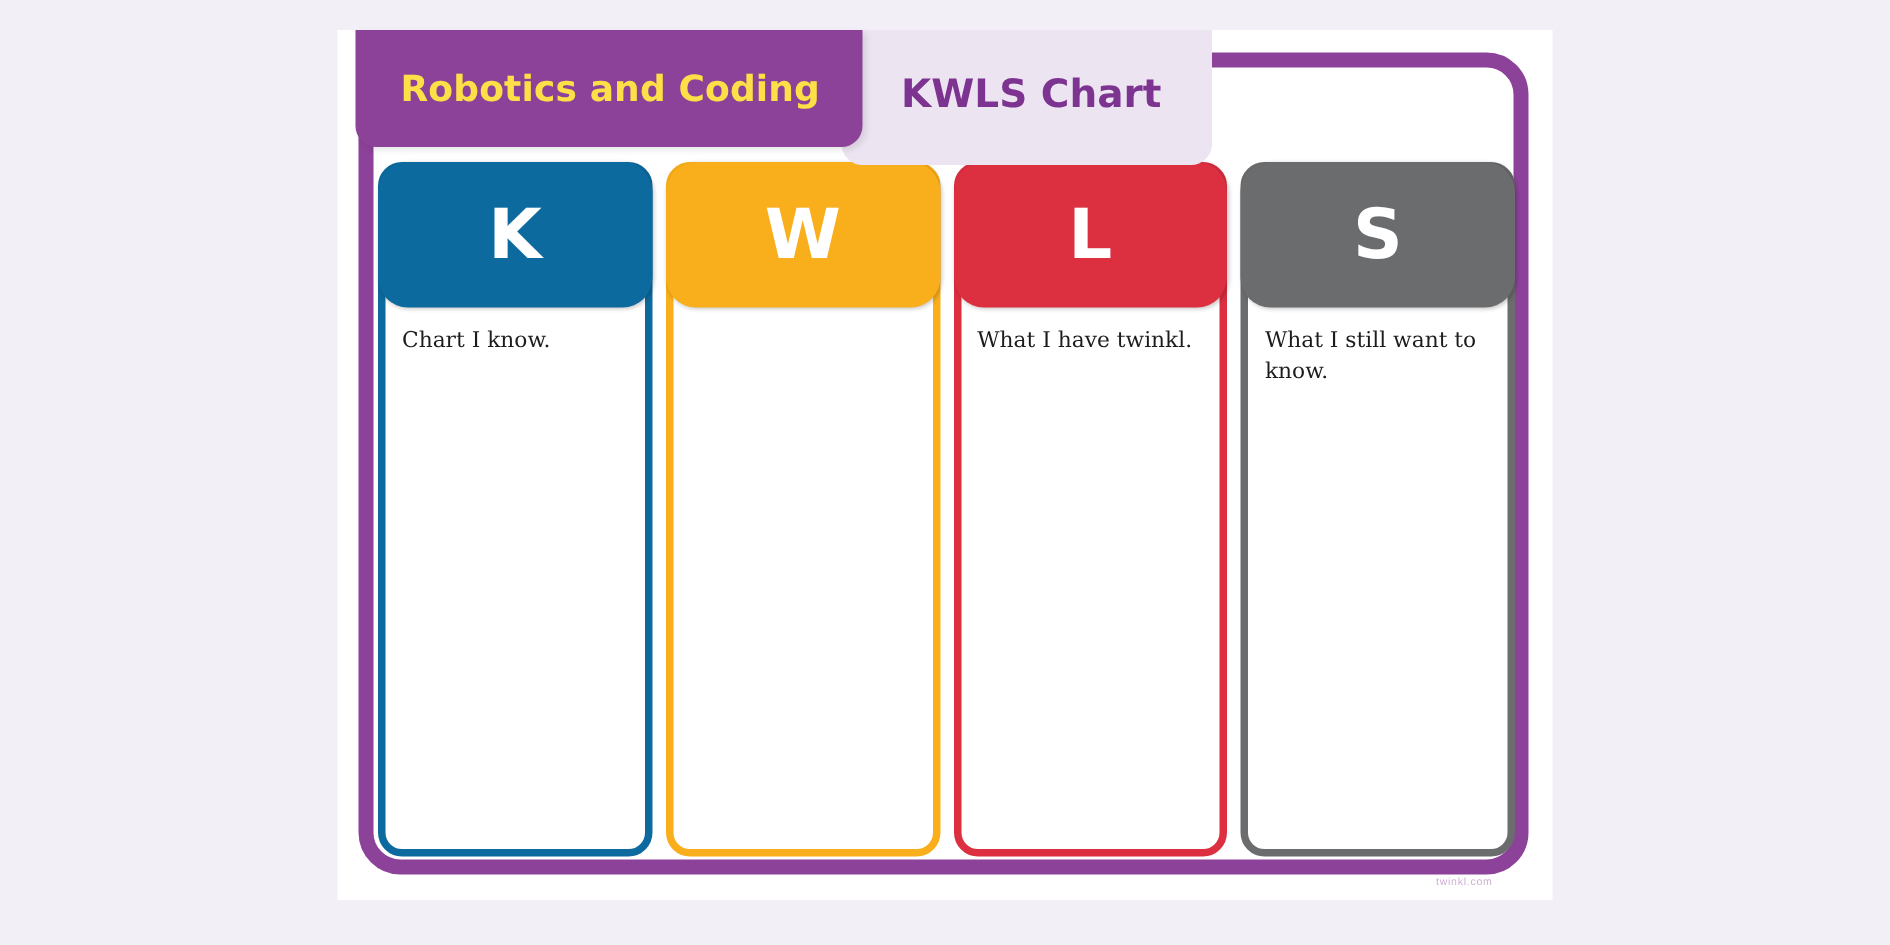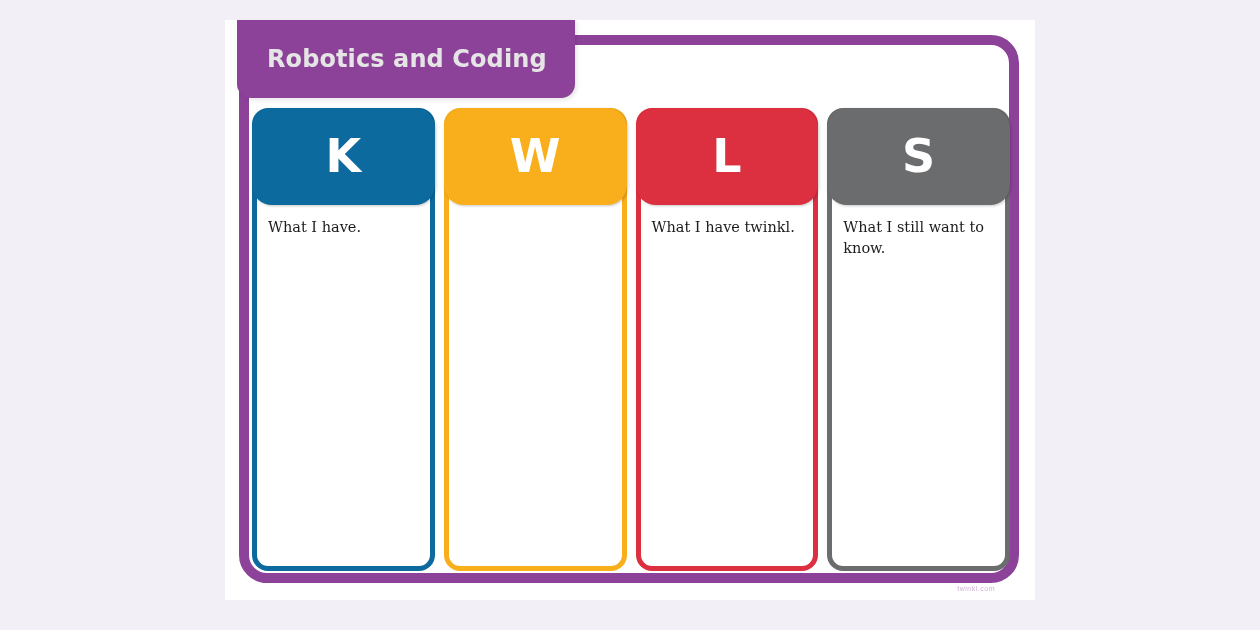--- a/index.html
+++ b/index.html
@@ -35,21 +35,21 @@
     z-index: 40;
   }
   .tab {
     display: flex;
     align-items: center;
     justify-content: center;
     box-sizing: border-box;
   }
   #tab-topic {
     background: #8d4299;
-    color: #e5e5e5;
+    color: #fde047;
     padding: 0 28px 0 30px;
     border-radius: 0 0 14px 14px;
     font-size: 24px;
     font-weight: bold;
     letter-spacing: 0.1px;
     position: relative;
     z-index: 2;
     min-width: 268px;
     margin-left: 12px;
     box-shadow: 2px 2px 4px rgba(0,0,0,0.10);
@@ -168,29 +168,32 @@
 <body>
 
 <div id="page-sheet">
 
   <div id="purple-frame"></div>
 
   <div id="header-tabs">
     <div class="tab" id="tab-topic">
       <span>Robotics and Coding</span>
     </div>
+    <div class="tab" id="tab-type">
+      <span>KWLS Chart</span>
+    </div>
   </div>
 
   <div id="columns">
 
     <div class="column col-k">
       <div class="col-header">
         <span class="col-letter">K</span>
       </div>
-      <div class="col-prompt">What I have.</div>
+      <div class="col-prompt">Chart I know.</div>
       <div class="col-writing-area"></div>
     </div>
 
     <div class="column col-w">
       <div class="col-header">
         <span class="col-letter">W</span>
       </div>
       <div class="col-writing-area"></div>
     </div>
 

